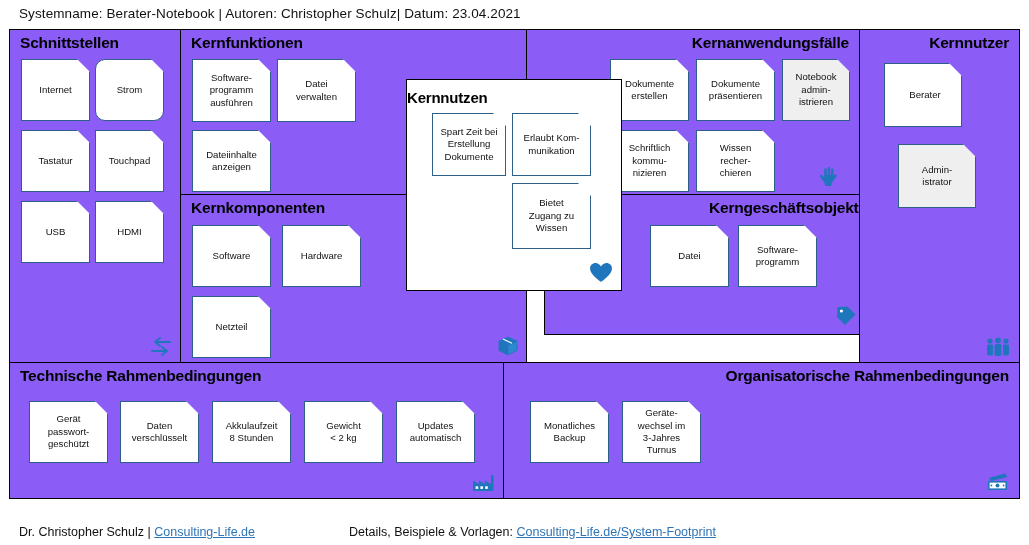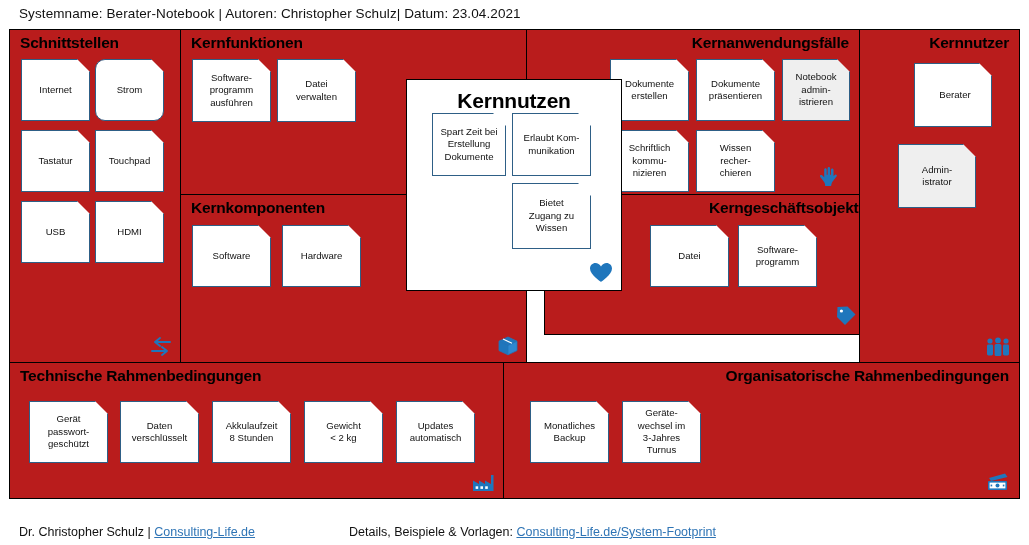--- a/index.html
+++ b/index.html
@@ -29,21 +29,21 @@
     width:1011px; height:470px;
     border:1.6px solid #000;
     box-sizing:border-box;
   }
 
   
   .zone{
     position:absolute;
     box-sizing:border-box;
     border:1.4px solid #000;
-    background:#b91c1c;
+    background:#8b5cf6;
   }
   .zone-title{
     position:absolute;
     top:4px;
     font-size:15.5px;
     font-weight:bold;
     letter-spacing:-.2px;
     white-space:nowrap;
     color:#000;
   }
@@ -105,22 +105,22 @@
     position:absolute;
     left:406px; top:79px;
     width:216px; height:212px;
     background:#ffffff;
     border:1.6px solid #000;
     box-sizing:border-box;
     z-index:5;
   }
   .center-box .zone-title{
     left:0; right:0; top:9px;
-    text-align:center;
-    font-size:21px;
+    text-align:left;
+    font-size:15px;
   }
 
   
   .footer{
     position:absolute;
     bottom:6px;
     font-size:12.5px;
     color:#111;
     white-space:nowrap;
   }
@@ -180,20 +180,25 @@
     <div class="card" style="left:11px;top:29px;width:79px;height:63px;white-space:pre-line;">
       <span class="fold"></span>
       <span class="lbl">Software-
 programm
 ausführen</span>
     </div>
     <div class="card" style="left:96px;top:29px;width:79px;height:63px;white-space:pre-line;">
       <span class="fold"></span>
       <span class="lbl">Datei
 verwalten</span>
+    </div>
+    <div class="card" style="left:11px;top:100px;width:79px;height:62px;white-space:pre-line;">
+      <span class="fold"></span>
+      <span class="lbl">Dateiinhalte
+anzeigen</span>
     </div>
   </div>
   <div class="zone-icon">
     <svg width="22" height="22" viewBox="0 0 22 22">
       <g fill="#1F76BC">
         <path d="M14.3 3.2l.9-.5.8 1.4-.9.5c.1.3.2.6.2 1l1 .2-.2 1.6-1-.2c-.2.3-.4.6-.6.8l.5.9-1.4.8-.5-.9c-.3.1-.6.2-1 .2l-.2 1-1.6-.2.2-1c-.3-.2-.6-.4-.8-.6l-.9.5-.8-1.4.9-.5c-.1-.3-.2-.6-.2-1l-1-.2L8 3.5l1 .2c.2-.3.4-.6.6-.8L9.1 2l1.4-.8.5.9c.3-.1.6-.2 1-.2l.2-1 1.6.2-.2 1c.3.2.6.4.7.1z"></path>
         <circle cx="12.2" cy="5.4" r="1.9" fill="#ffffff"></circle>
         <path d="M7.3 11.9l.9-.5.8 1.4-.9.5c.1.3.2.6.2 1l1 .2-.2 1.6-1-.2c-.2.3-.4.6-.6.8l.5.9-1.4.8-.5-.9c-.3.1-.6.2-1 .2l-.2 1-1.6-.2.2-1c-.3-.2-.6-.4-.8-.6l-.9.5-.8-1.4.9-.5c-.1-.3-.2-.6-.2-1l-1-.2.2-1.6 1 .2c.2-.3.4-.6.6-.8l-.5-.9 1.4-.8.5.9c.3-.1.6-.2 1-.2l.2-1 1.6.2-.2 1c.3.2.6.4.7.1z"></path>
         <circle cx="5.2" cy="14.1" r="1.9" fill="#ffffff"></circle>
       </g>
@@ -205,20 +210,24 @@
   <div class="zone-title title-left">Kernkomponenten</div>
   <div class="cards">
     <div class="card" style="left:11px;top:30px;width:79px;height:62px;">
       <span class="fold"></span>
       <span class="lbl">Software</span>
     </div>
     <div class="card" style="left:101px;top:30px;width:79px;height:62px;">
       <span class="fold"></span>
       <span class="lbl">Hardware</span>
     </div>
+    <div class="card" style="left:11px;top:101px;width:79px;height:62px;">
+      <span class="fold"></span>
+      <span class="lbl">Netzteil</span>
+    </div>
   </div>
   <div class="zone-icon">
     <svg width="22" height="22" viewBox="0 0 22 22">
       <g fill="#1F76BC" stroke="#1F76BC" stroke-width="0.8" stroke-linejoin="round">
         <path d="M11 2 L20 6.2 L11 10.4 L2 6.2 Z"></path>
         <path d="M2 6.2 L11 10.4 L11 19.8 L2 15.6 Z" fill="#1F76BC"></path>
         <path d="M20 6.2 L11 10.4 L11 19.8 L20 15.6 Z" fill="#2E88D0"></path>
         <path d="M6 4.1 L15 8.3" stroke="#ffffff" stroke-width="1.1" fill="none"></path>
       </g>
     </svg>
@@ -285,21 +294,21 @@
         <path d="M12.5 1.5 L20.5 9.5 L10 20 L2 12 L2.5 2 Z" fill="#1F76BC"></path>
         <circle cx="6.4" cy="6" r="1.6" fill="#ffffff"></circle>
       </g>
     </svg>
   </div>
 </div>
 
 <div class="zone" style="left:859px;top:29px;width:161px;height:334px;">
   <div class="zone-title title-right">Kernnutzer</div>
   <div class="cards">
-    <div class="card" style="left:54px;top:33px;width:78px;height:64px;padding-left:7px;">
+    <div class="card" style="left:24px;top:33px;width:78px;height:64px;padding-left:7px;">
       <span class="fold"></span>
       <span class="lbl">Berater</span>
     </div>
     <div class="card gray" style="left:38px;top:114px;width:78px;height:64px;white-space:pre-line;">
       <span class="fold"></span>
       <span class="lbl">Admin-
 istrator</span>
     </div>
   </div>
   <div class="zone-icon" style="right:8px;bottom:5px;">

